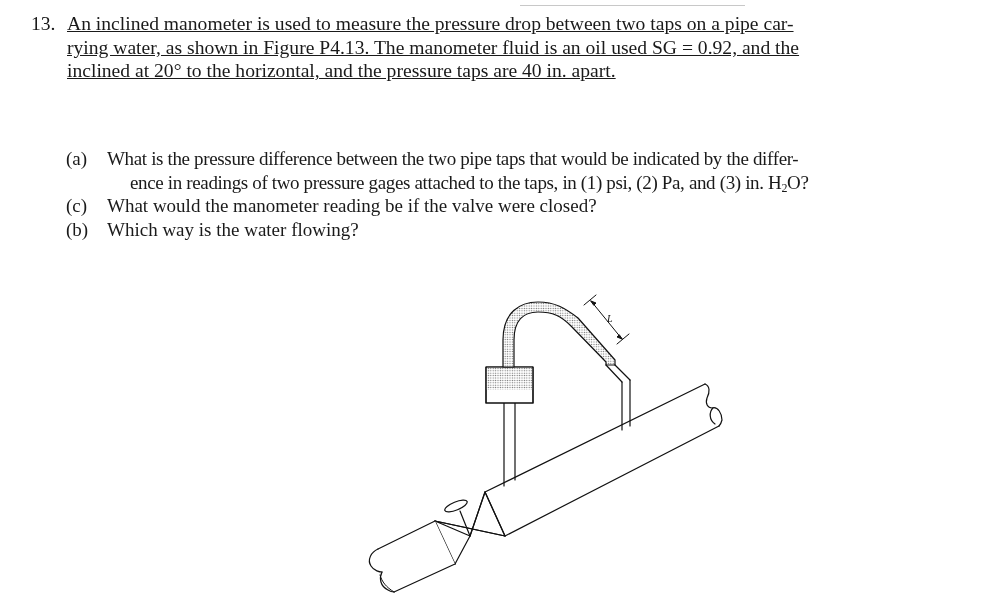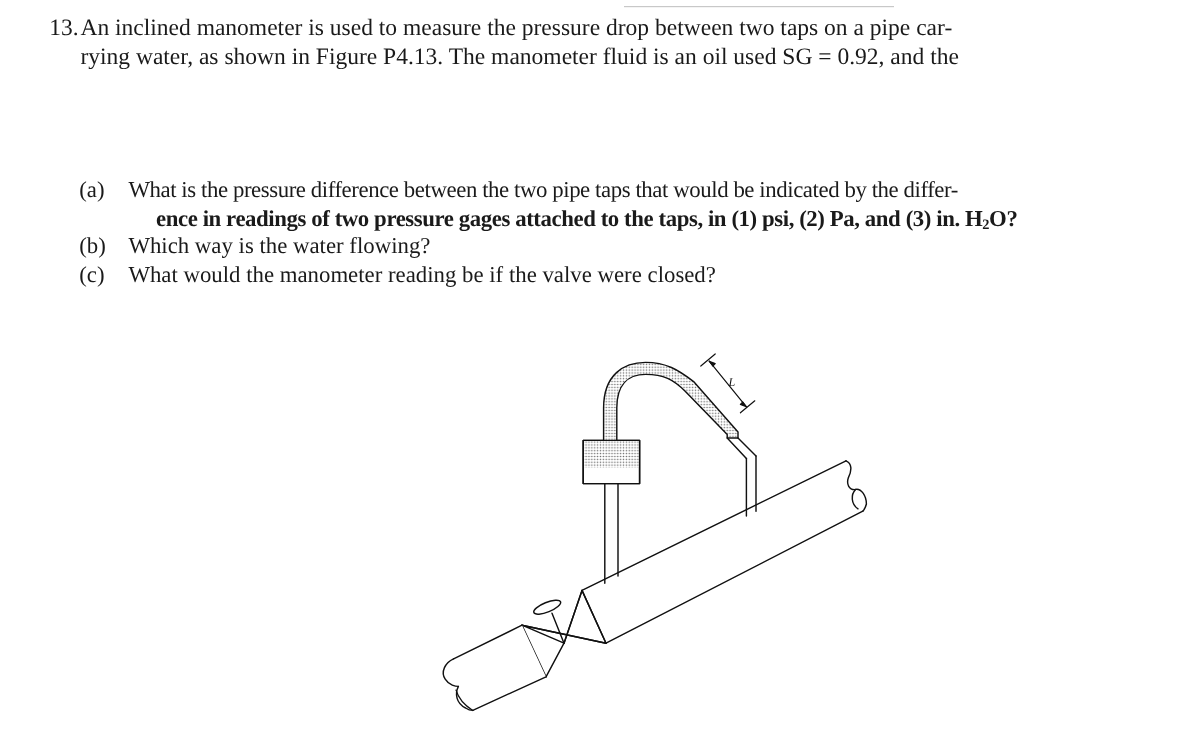--- a/index.html
+++ b/index.html
@@ -26,50 +26,50 @@
   .problem {
     position: absolute;
     left: 31px;
     top: 12px;
     width: 900px;
     font-size: 19.6px;
     line-height: 23.7px;
   }
   .problem-number {
     position: absolute;
-    left: 10px;
+    left: 0;
     top: 0;
   }
   .problem-body {
     margin-left: 36px;
     white-space: nowrap;
   }
   .problem-body .line {
     display: block;
+    text-decoration: underline;
   }
   .parts {
     position: absolute;
     left: 66px;
     top: 147px;
     font-size: 19px;
     line-height: 23.7px;
     white-space: nowrap;
   }
   .part {
     position: relative;
     display: block;
   }
   .part-label {
     display: inline-block;
     width: 41px;
   }
   .part-cont {
     display: block;
     margin-left: 64px;
-    font-weight: bold;
   }
   .condensed {
     letter-spacing: -0.35px;
     text-align: right;
   }
   sub {
     font-size: 12px;
     vertical-align: -3px;
     line-height: 0;
   }
@@ -93,33 +93,34 @@
 </head>
 <body>
 
 <div class="top-rule"></div>
 
 <div class="problem">
   <span class="problem-number">13.</span>
   <div class="problem-body">
     <span class="line">An inclined manometer is used to measure the pressure drop between two taps on a pipe car-</span>
     <span class="line">rying water, as shown in Figure P4.13. The manometer fluid is an oil used SG = 0.92, and the</span>
+    <span class="line">inclined at 20° to the horizontal, and the pressure taps are 40 in. apart.</span>
   </div>
 </div>
 
 <div class="parts">
   <div class="part">
     <span class="part-label">(a)</span><span class="condensed">What is the pressure difference between the two pipe taps that would be indicated by the differ-</span>
     <span class="part-cont condensed"><span>ence in readings of two pressure gages attached to the taps, in (1) psi, (2) Pa, and (3) in. H</span><sub>2</sub><span>O?</span></span>
   </div>
   <div class="part">
-    <span class="part-label">(b)</span><span>Which way is the water flowing?</span>
+    <span class="part-label">(c)</span><span>What would the manometer reading be if the valve were closed?</span>
   </div>
   <div class="part">
-    <span class="part-label">(c)</span><span>What would the manometer reading be if the valve were closed?</span>
+    <span class="part-label">(b)</span><span>Which way is the water flowing?</span>
   </div>
 </div>
 
 <div class="figure">
   <svg width="380" height="318" viewBox="360 290 380 318" xmlns="http://www.w3.org/2000/svg">
     <defs>
       <pattern id="dots" width="2.4" height="2.4" patternUnits="userSpaceOnUse">
         <rect width="2.4" height="2.4" fill="#ffffff"></rect>
         <circle cx="1.2" cy="1.2" r="0.65" fill="#6a6a6a"></circle>
       </pattern>

